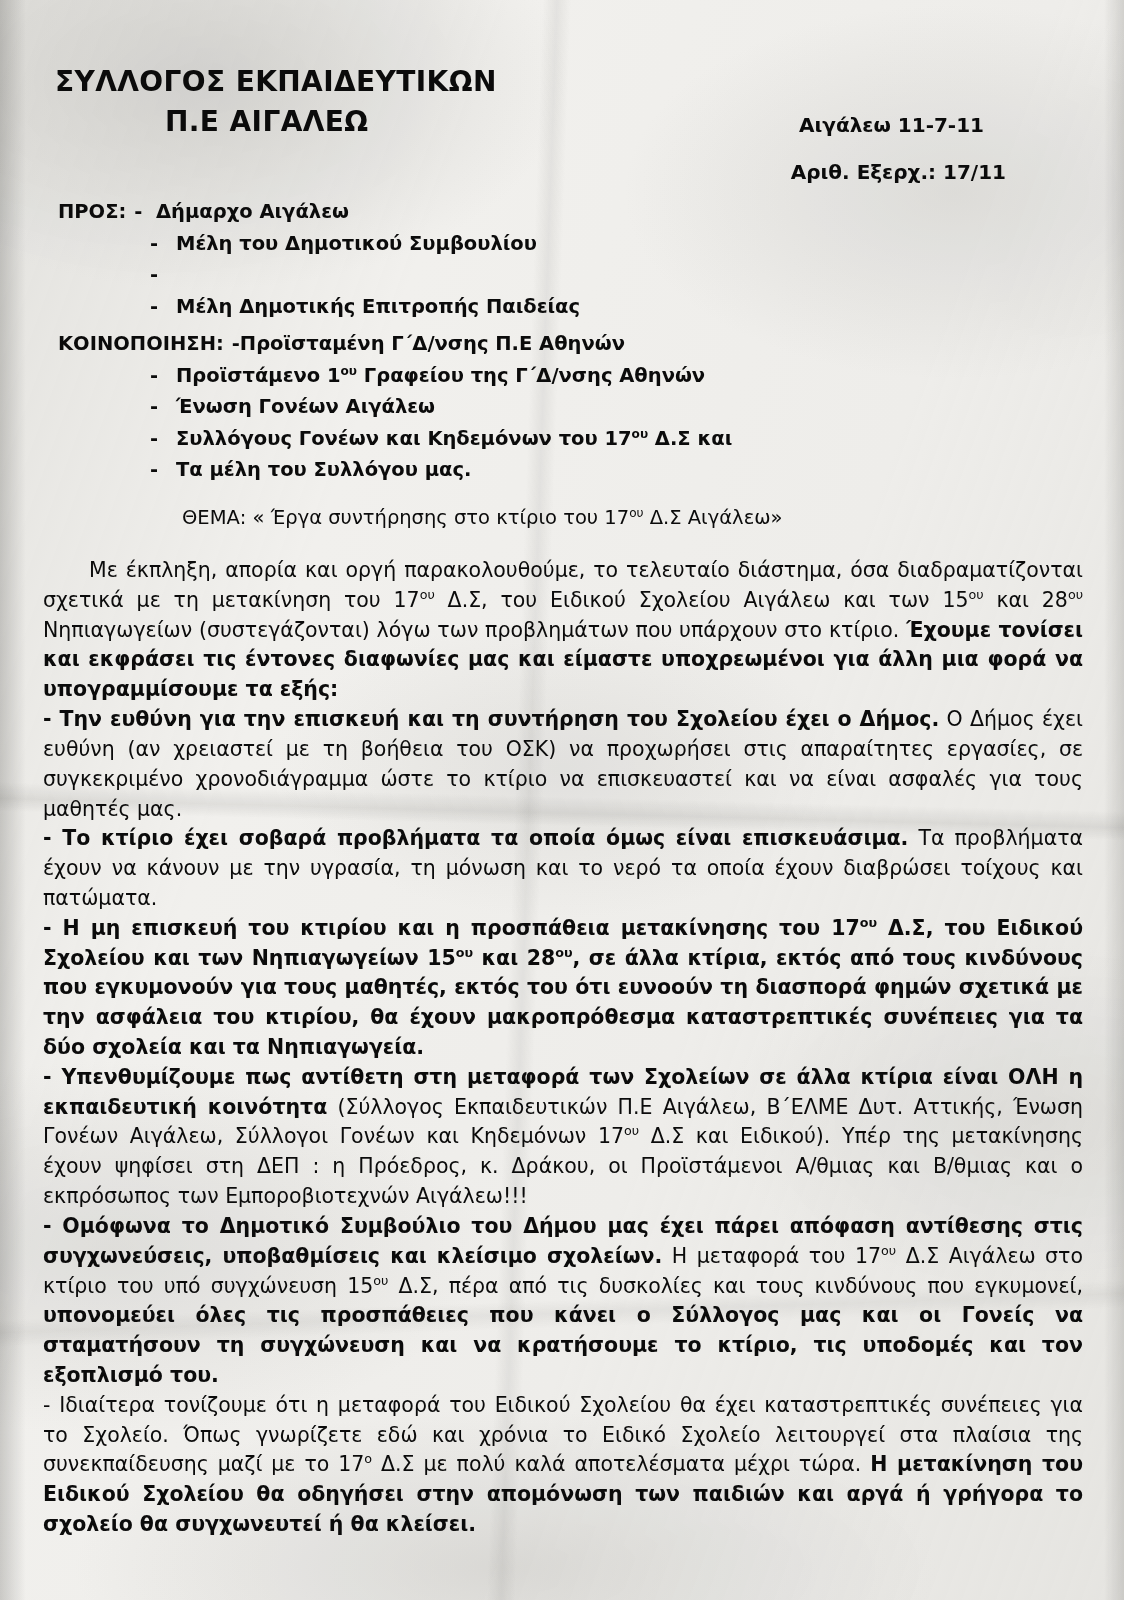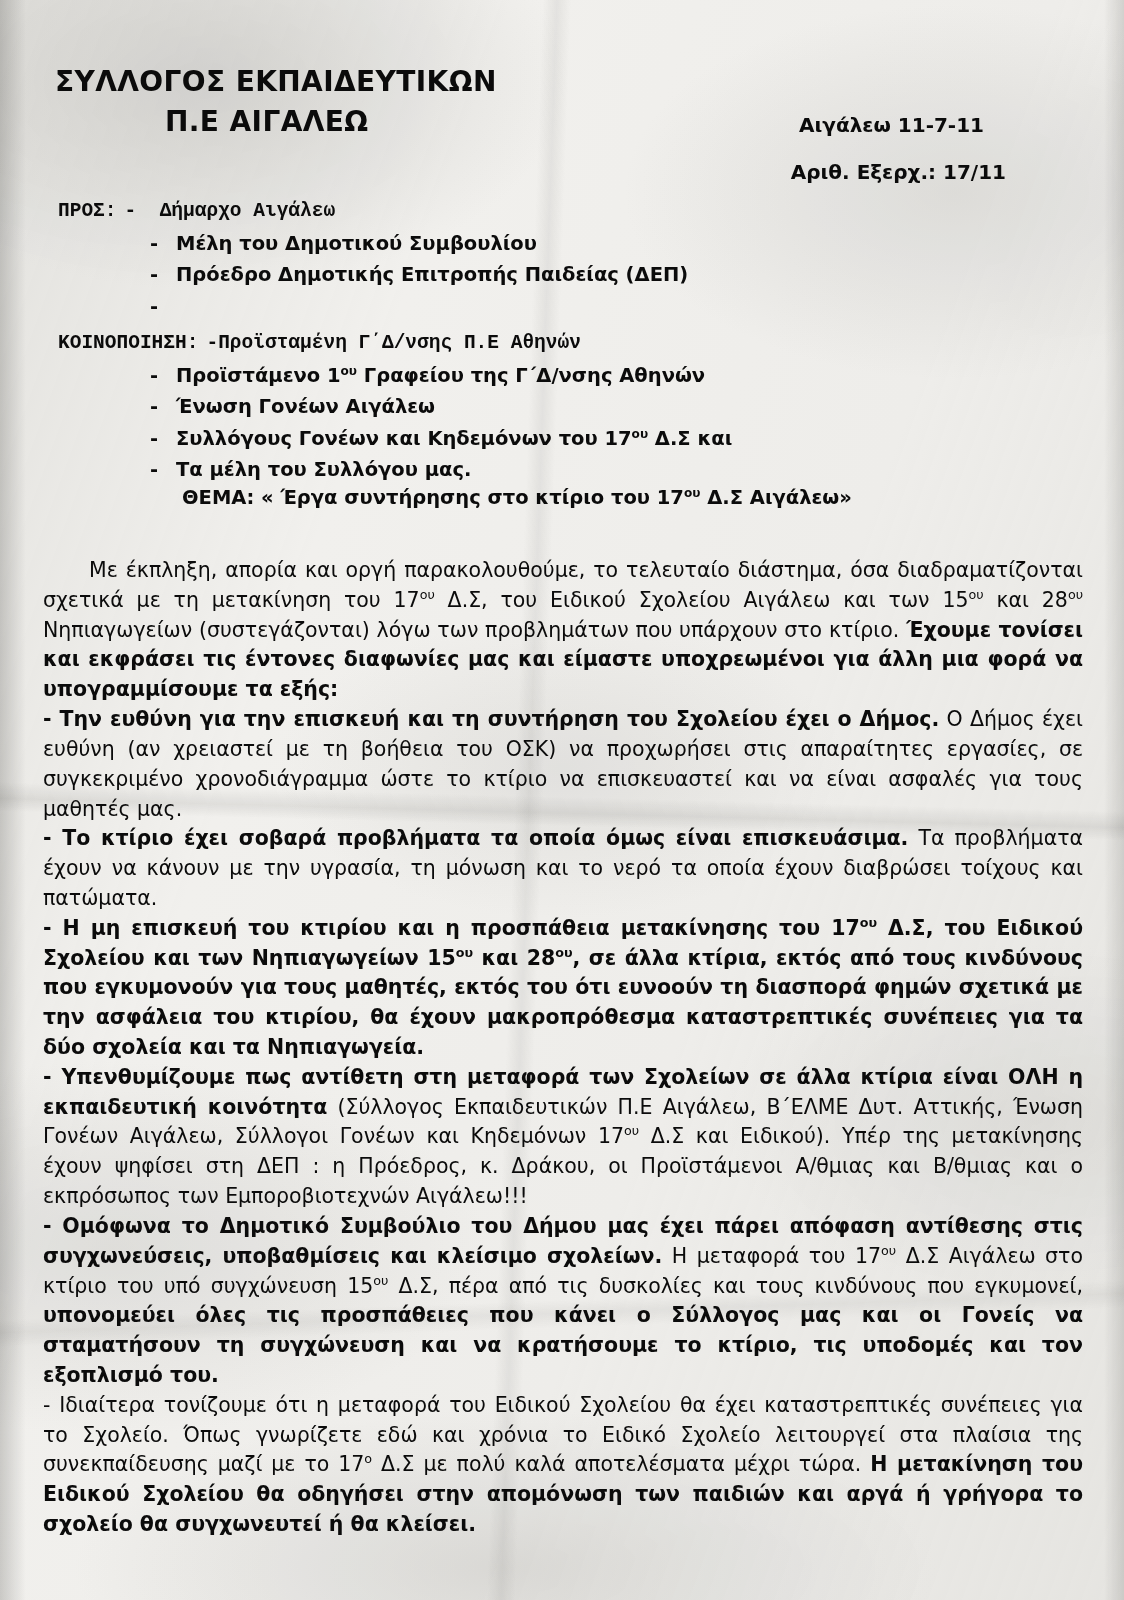--- a/index.html
+++ b/index.html
@@ -102,21 +102,20 @@
     font-size: 19.5px;
     line-height: 1.0;
   }
   #pros-block { left: 58px; top: 202px; }
   #koin-block { left: 58px; top: 334px; }
 
   .block .head-row {
     display: flex;
     align-items: flex-end;
     margin-bottom: 12px;
-    font-family: Liberation Mono, monospace;
   }
   .block .head-label { white-space: nowrap; }
   .block .head-first {
     margin-left: 8px;
     white-space: nowrap;
   }
   .block ul {
     margin: 0;
     padding: 0;
     list-style: none;
@@ -140,22 +139,22 @@
   sup {
     font-size: 0.62em;
     vertical-align: super;
     line-height: 0;
   }
 
   
   #subject {
     position: absolute;
     left: 182px;
-    top: 486px;
-    font-weight: bold;
+    top: 506px;
+    font-weight: normal;
     font-size: 19.5px;
     white-space: nowrap;
   }
 
   
   #body {
     position: absolute;
     left: 43px;
     top: 556px;
     width: 1040px;
@@ -197,24 +196,24 @@
         <span class="head-label">ΠΡΟΣ:</span>
         <span class="head-first"><span>-</span>&nbsp; <span>Δήμαρχο Αιγάλεω</span></span>
       </div>
       <ul>
         <li>
             <span class="dash">-</span>
             <span>Μέλη του Δημοτικού Συμβουλίου</span>
           </li>
         <li>
             <span class="dash">-</span>
-            <span>Πρόεδρο Δημοτικής Επιτροπής Παιδείας (ΔΕΠ)</span>
           </li>
         <li>
             <span class="dash">-</span>
+            <span>Μέλη Δημοτικής Επιτροπής Παιδείας</span>
           </li>
       </ul>
     </div>
 
     <div class="block" id="koin-block">
       <div class="head-row">
         <span class="head-label">ΚΟΙΝΟΠΟΙΗΣΗ:</span>
         <span class="head-first">-Προϊσταμένη Γ΄Δ/νσης Π.Ε Αθηνών</span>
       </div>
       <ul>

